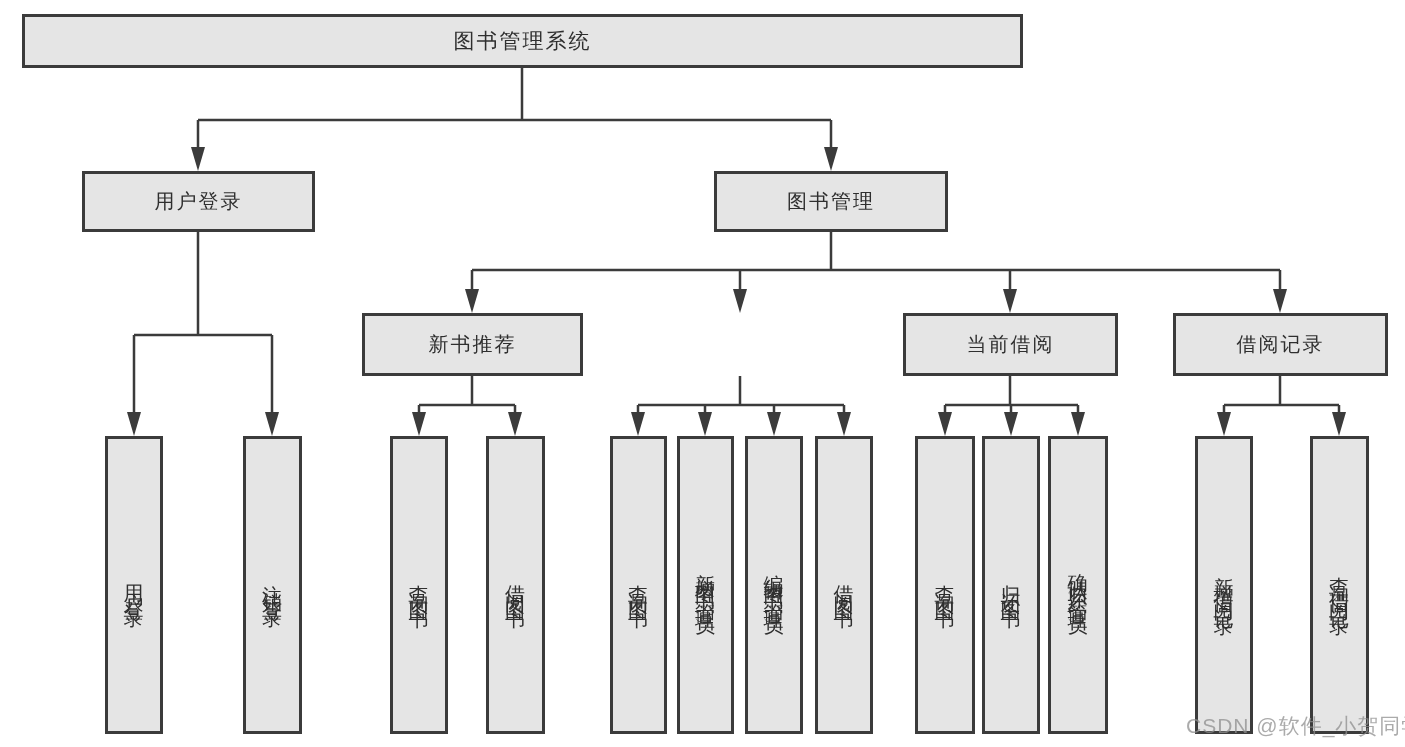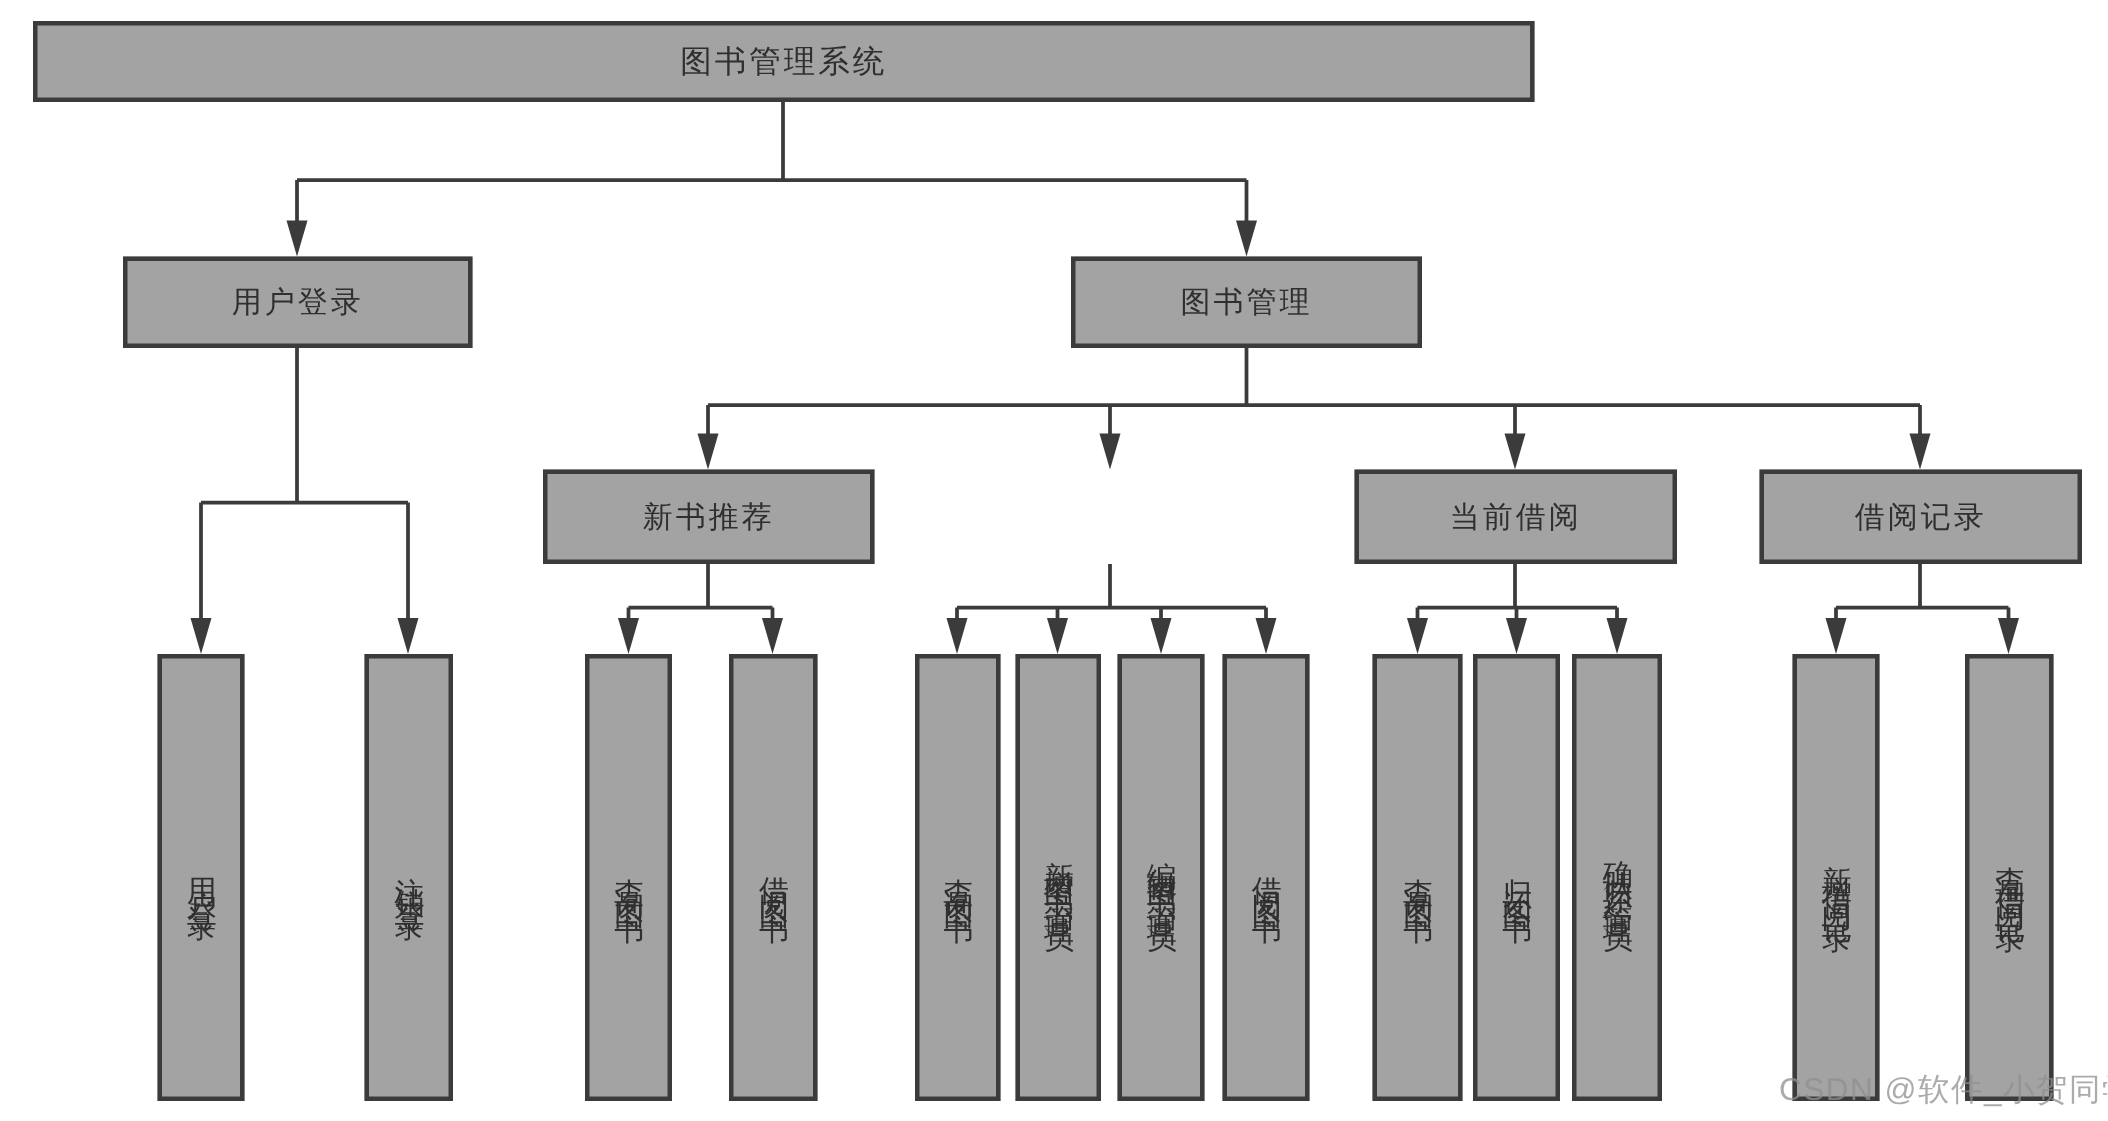--- a/index.html
+++ b/index.html
@@ -17,21 +17,21 @@
   }
   .connectors {
     position: absolute;
     left: 0;
     top: 0;
   }
   .box {
     position: absolute;
     box-sizing: border-box;
     border: 3px solid #3b3b3b;
-    background: #a3a3a3;
+    background: #e5e5e5;
     color: #2f2f2f;
     display: flex;
     align-items: center;
     justify-content: center;
     text-align: center;
   }
   .h-box {
     font-size: 20px;
     letter-spacing: 2px;
   }

